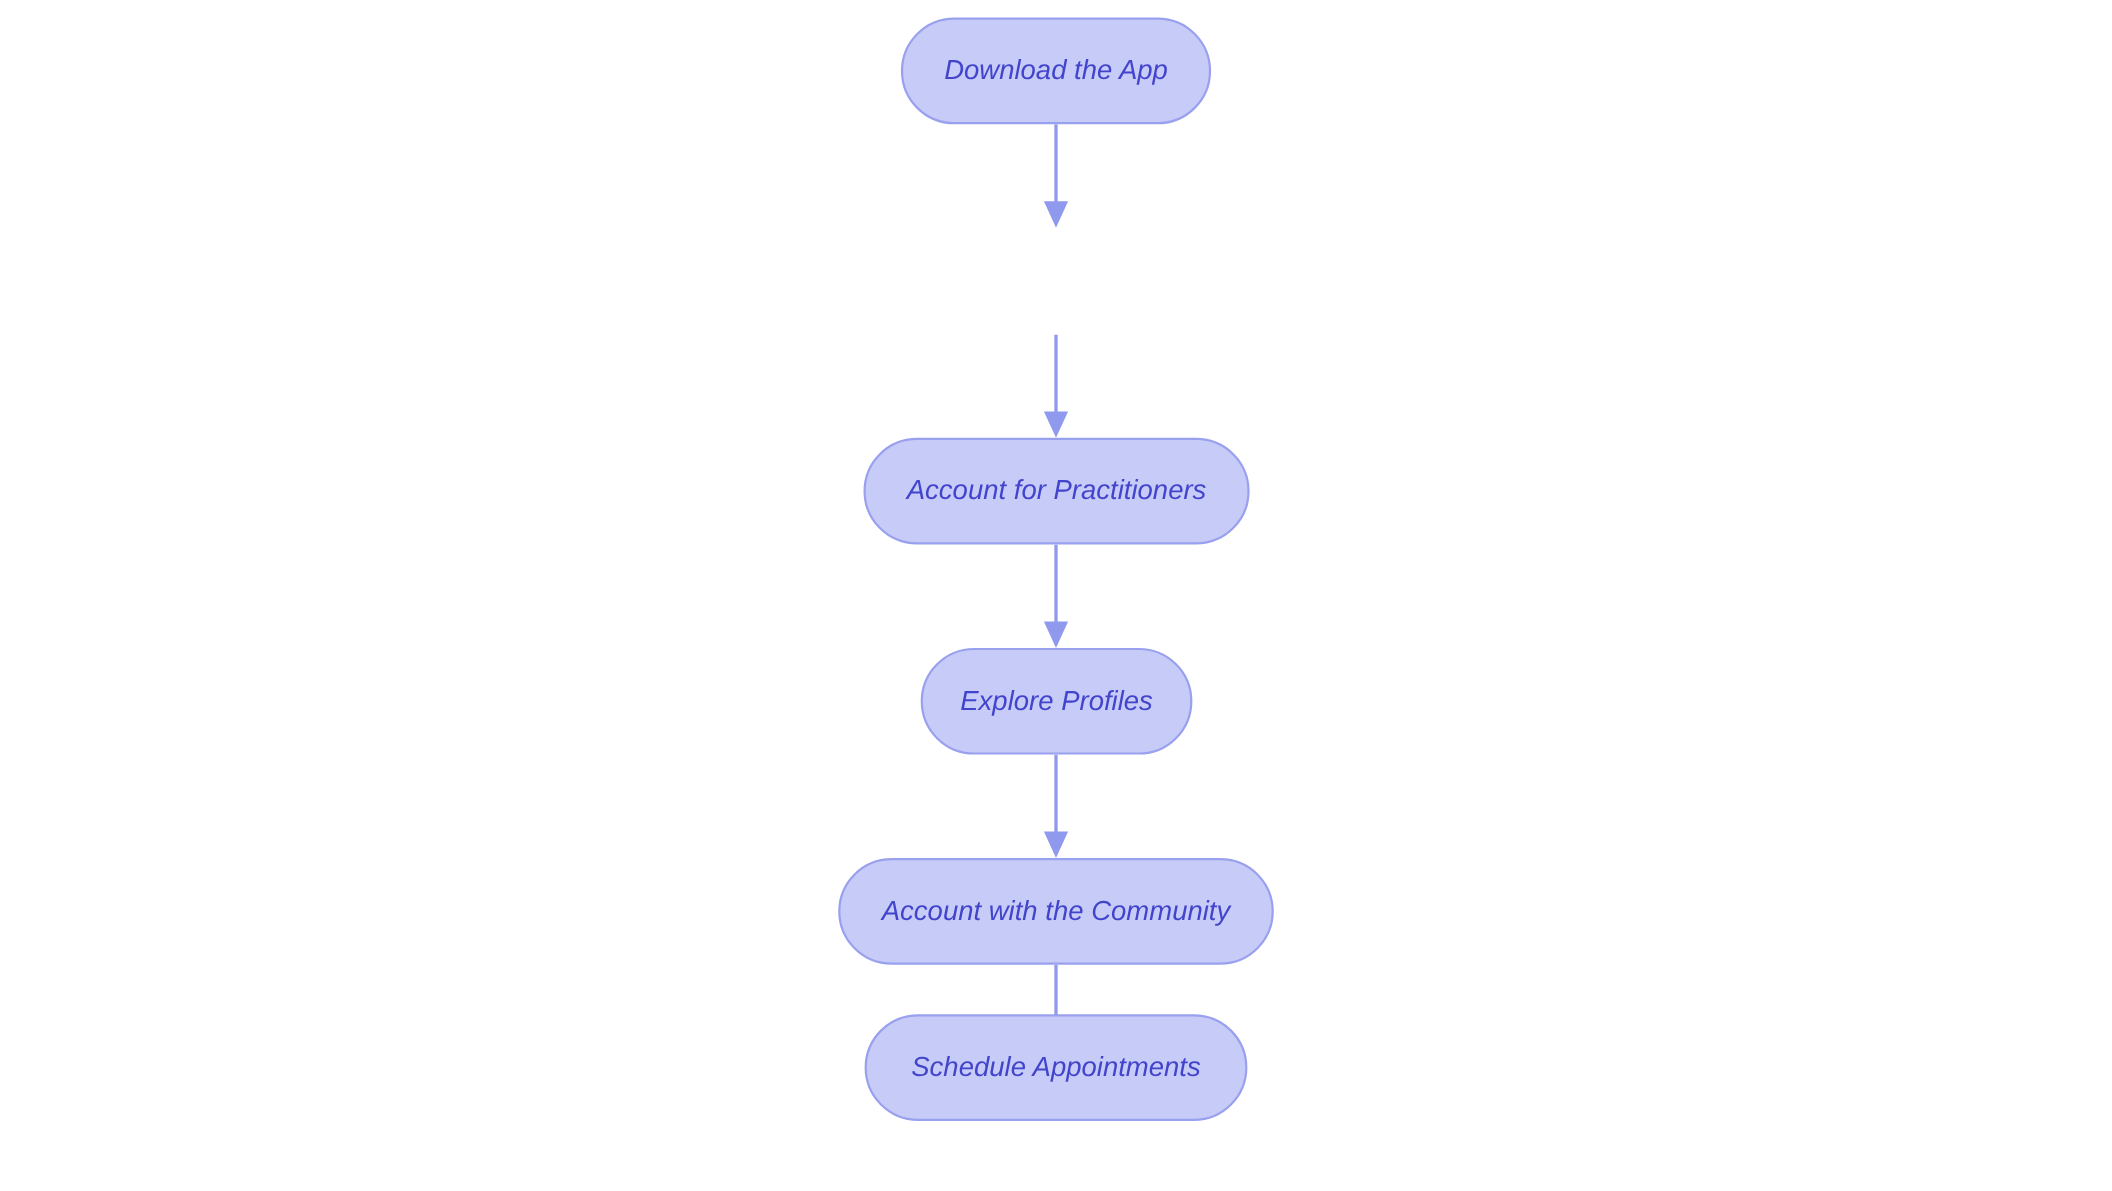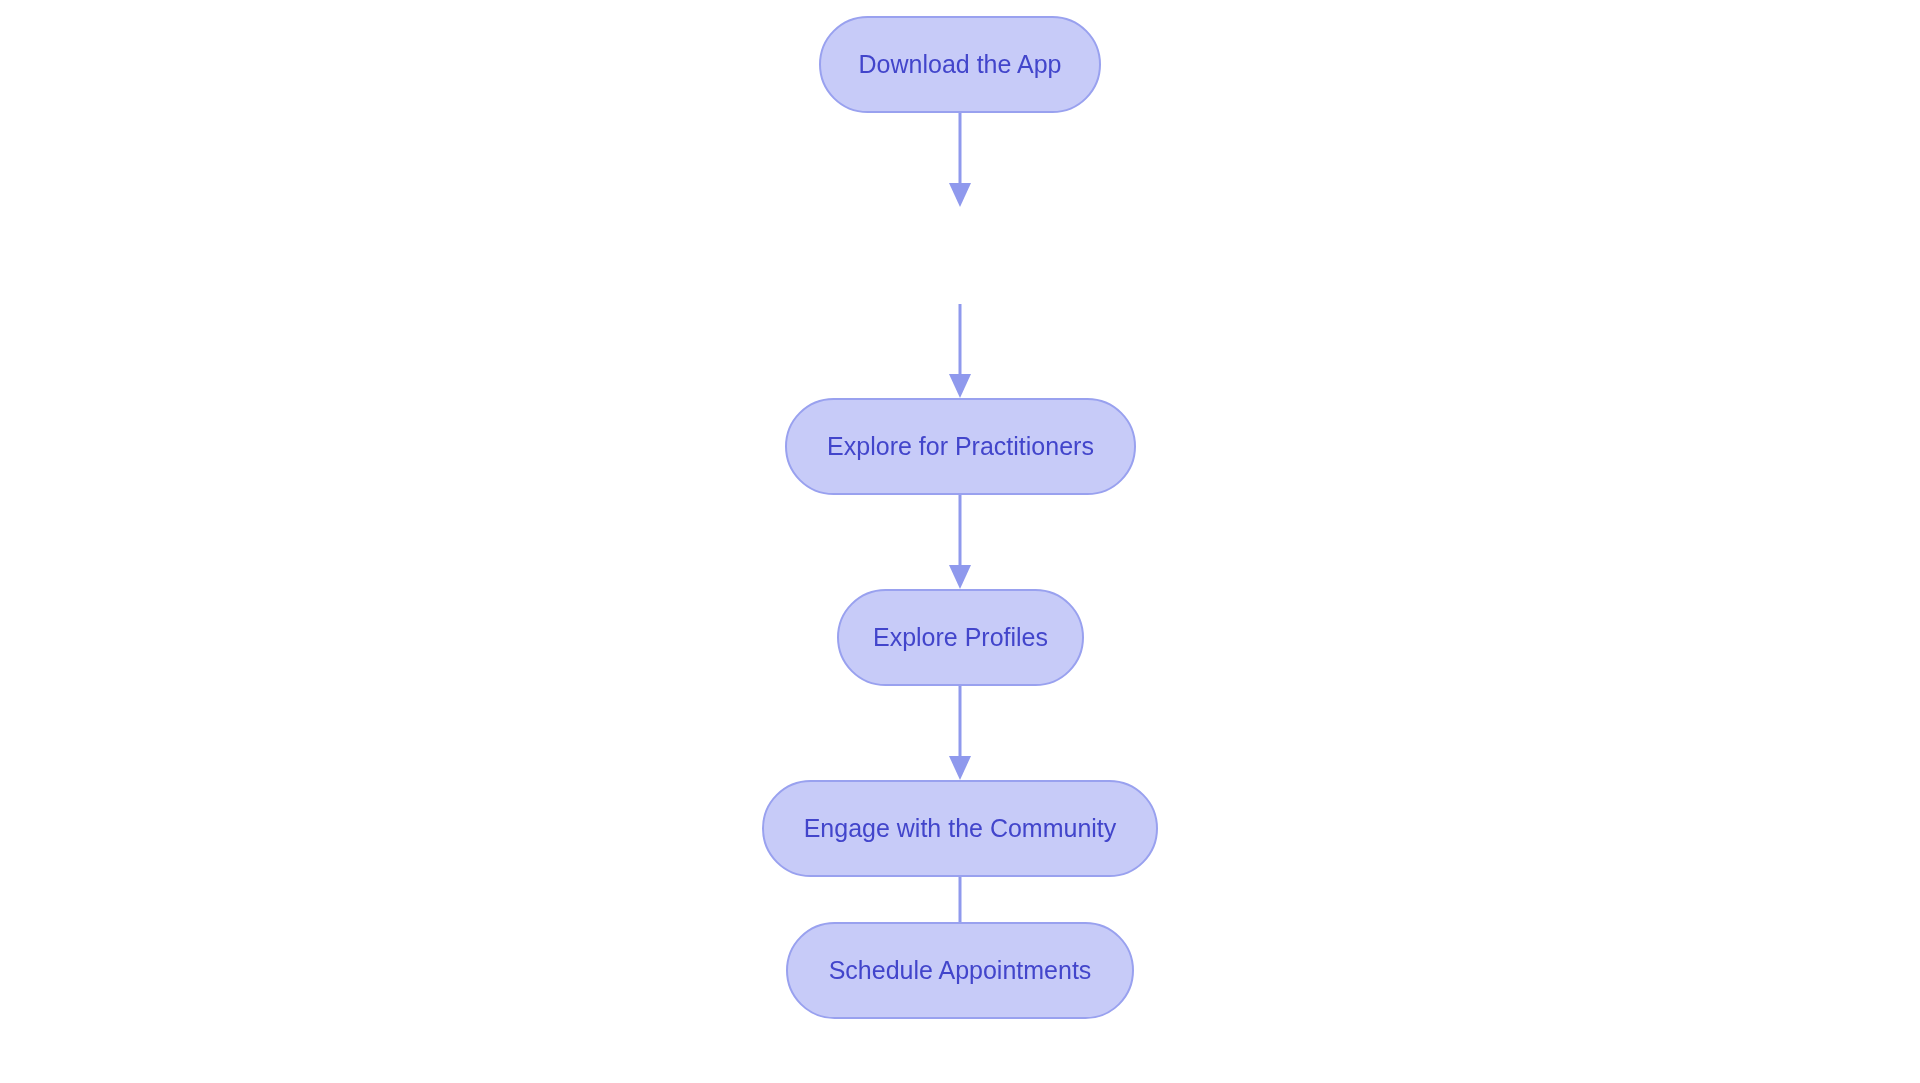--- a/index.html
+++ b/index.html
@@ -11,20 +11,21 @@
   }
   * { margin: 0; padding: 0; box-sizing: border-box; }
   html, body { background: var(--background); }
   .canvas {
     position: relative;
     width: 1920px;
     height: 1083px;
     background: var(--background);
     font-family: "Liberation Sans", sans-serif;
     overflow: hidden;
+    font-style: italic;
   }
   .node {
     position: absolute;
     height: 97px;
     display: flex;
     align-items: center;
     justify-content: center;
     background: var(--node-fill);
     border: 2px solid var(--node-border);
     border-radius: 49px;
@@ -64,39 +65,39 @@
     <polygon points="1,70 23,70 12,94" style="fill:var(--arrow-color,#8f99ed)"></polygon>
   </svg>
 
 
   <svg class="connector conn-2" viewBox="0 0 24 94">
     <line x1="12" y1="0" x2="12" y2="74" style="stroke:var(--arrow-color,#8f99ed);stroke-width:3"></line>
     <polygon points="1,70 23,70 12,94" style="fill:var(--arrow-color,#8f99ed)"></polygon>
   </svg>
 
   <div class="node node-3">
-    <span>Explore for Practitioners</span>
+    <span>Account for Practitioners</span>
   </div>
 
   <svg class="connector conn-3" viewBox="0 0 24 94">
     <line x1="12" y1="0" x2="12" y2="74" style="stroke:var(--arrow-color,#8f99ed);stroke-width:3"></line>
     <polygon points="1,70 23,70 12,94" style="fill:var(--arrow-color,#8f99ed)"></polygon>
   </svg>
 
   <div class="node node-4">
     <span>Explore Profiles</span>
   </div>
 
   <svg class="connector conn-4" viewBox="0 0 24 94">
     <line x1="12" y1="0" x2="12" y2="74" style="stroke:var(--arrow-color,#8f99ed);stroke-width:3"></line>
     <polygon points="1,70 23,70 12,94" style="fill:var(--arrow-color,#8f99ed)"></polygon>
   </svg>
 
   <div class="node node-5">
-    <span>Engage with the Community</span>
+    <span>Account with the Community</span>
   </div>
 
   <svg class="connector conn-5" viewBox="0 0 24 94">
     <line x1="12" y1="0" x2="12" y2="74" style="stroke:var(--arrow-color,#8f99ed);stroke-width:3"></line>
     <polygon points="1,70 23,70 12,94" style="fill:var(--arrow-color,#8f99ed)"></polygon>
   </svg>
 
   <div class="node node-6">
     <span>Schedule Appointments</span>
   </div>

